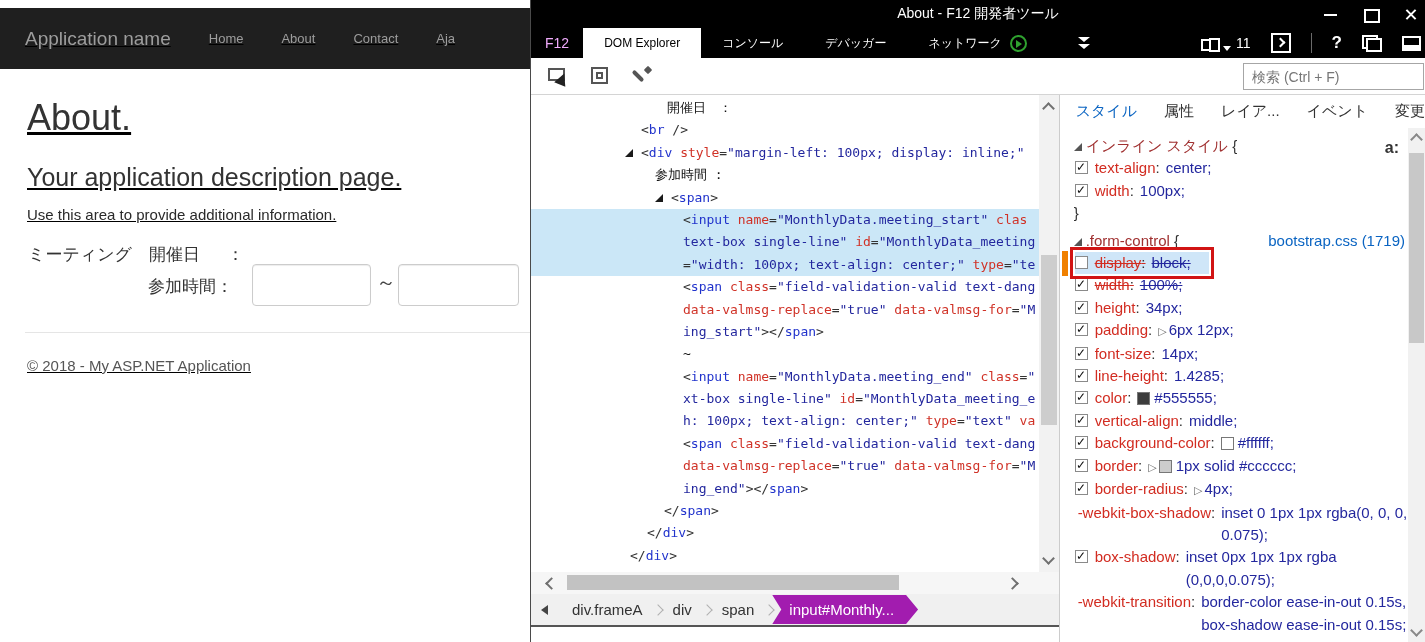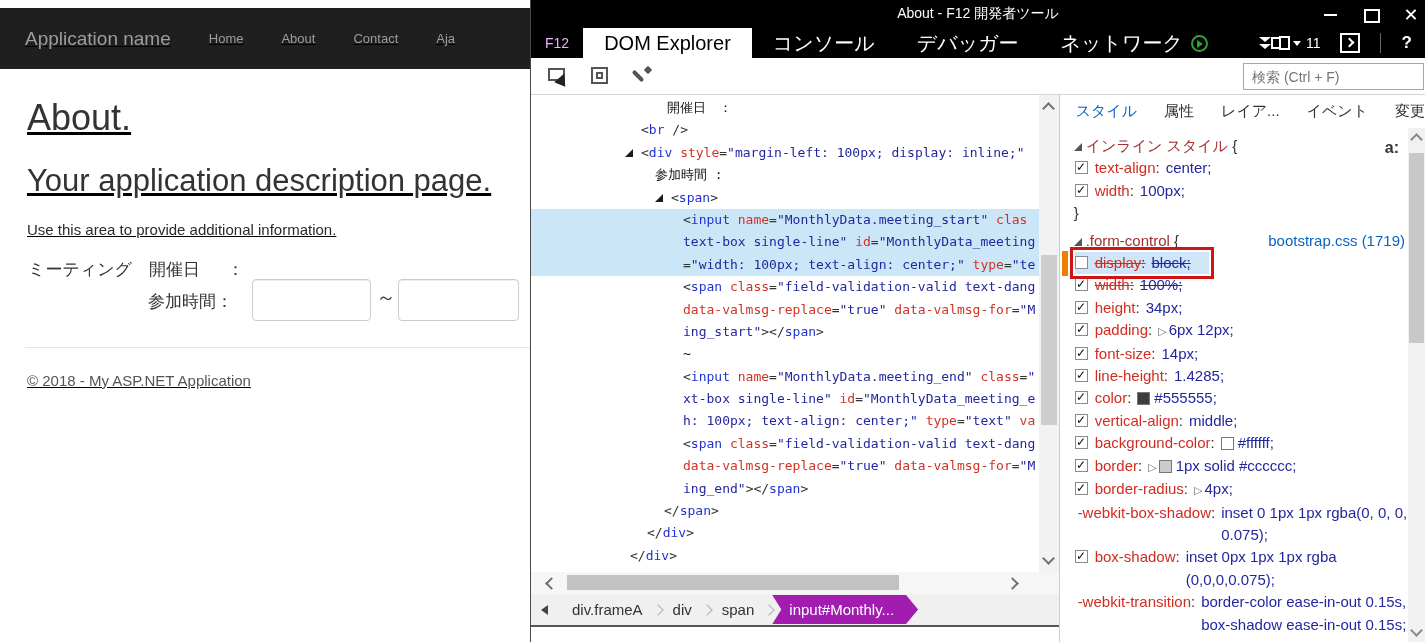--- a/index.html
+++ b/index.html
@@ -6,21 +6,21 @@
   html,body { width:1425px; height:642px; overflow:hidden; }
   body { font-family:"Liberation Sans", sans-serif; background:#fff; position:relative; }
 
   
   .page { position:absolute; left:0; top:8px; width:530px; height:642px; background:#fff; overflow:hidden;text-decoration:underline; }
   .navbar { height:61px; background:#1f1f1f; display:flex; align-items:center; padding-left:25px; }
   .brand { color:#9d9d9d; font-size:19px; white-space:nowrap; }
   .nav-link { margin-left:38px; color:#9d9d9d; font-size:13px; white-space:nowrap; cursor:pointer; }
   .content { padding:28px 0 0 27px; position:relative; }
   .content h2 { font-size:36px; font-weight:500; color:#333; margin:0 0 24px; }
-  .content h3 { font-size:31px; font-weight:400; color:#333; margin:0 0 22px; }
+  .content h3 { font-size:25px; font-weight:400; color:#333; margin:0 0 14px; }
   .content p  { font-size:15px; color:#2a2a2a; margin:0 0 20px; }
   .form-area { position:relative; height:80px; font-size:17px; color:#333; }
   .fa-abs { position:absolute; white-space:nowrap; }
   .jp-input { position:absolute; width:119px; height:42px; border:1px solid #ccc; border-radius:4px;
               box-shadow:inset 0 1px 1px rgba(0,0,0,0.075); font-size:15px; padding:6px 12px; color:#555; }
   .tilde { font-size:20px; color:#444; }
   .page hr { border:none; border-top:1px solid #e5e5e5; margin:9px 0 0 -2px; width:505px; }
   .footer-text { margin:24px 0 0; font-size:15px; color:#555; }
 
   
@@ -32,29 +32,29 @@
   .win-controls { position:absolute; right:8px; top:0; height:28px; display:flex; align-items:center; gap:27px; }
   .wc { width:13px; height:13px; position:relative; cursor:pointer; }
   .wc-min::after { content:""; position:absolute; left:0; right:0; top:6px; height:2px; background:#fff; }
   .wc-max::after { content:""; position:absolute; left:0; top:1px; width:12px; height:10px; border:2px solid #fff; }
   .wc-close::before,.wc-close::after { content:""; position:absolute; left:6px; top:0; width:2px; height:13px; background:#fff; }
   .wc-close::before { transform:rotate(45deg); } .wc-close::after { transform:rotate(-45deg); }
 
   
   .dt-tabs { height:30px; background:#000; display:flex; align-items:stretch; color:#fff; }
   .f12-label { color:#f0abfc; font-size:14px; align-self:center; margin:0 14px 0 14px; }
-  .dt-tab { display:flex; align-items:center; padding:0 21px; font-size:20px; cursor:pointer; white-space:nowrap; }
+  .dt-tab { display:flex; align-items:center; padding:0 21px; font-size:12px; cursor:pointer; white-space:nowrap; }
   .dt-tab.active { background:#fff; color:#000; }
   .play-icon { width:17px; height:17px; border:2px solid #2fa22f; border-radius:50%; margin-left:8px; position:relative; }
   .play-icon .play-tri { position:absolute; left:4px; top:3px; width:0; height:0;
       border-top:4px solid transparent; border-bottom:4px solid transparent; border-left:6px solid #2fa22f; }
   .more-chevrons { margin:0 0 0 30px; align-self:center; display:flex; flex-direction:column; gap:2px; cursor:pointer; }
   .more-chevrons i { display:block; width:0; height:0; border-left:6px solid transparent; border-right:6px solid transparent; border-top:5px solid #fff; }
   .dt-right-icons { margin-left:auto; display:flex; align-items:center; gap:20px; padding-right:4px; }
-  .dev-emu { display:flex; align-items:center; gap:5px; cursor:pointer; }
+  .dev-emu { display:flex; align-items:flex-end; gap:5px; cursor:pointer; }
   .monitor { width:17px; height:12px; border:2px solid #fff; position:relative; }
   .monitor::after { content:""; position:absolute; right:-4px; bottom:-3px; width:7px; height:10px; background:#000; border:2px solid #fff; }
   .caret-down { width:0; height:0; border-left:4px solid transparent; border-right:4px solid transparent; border-top:5px solid #fff; }
   .zoom-label { color:#fff; font-size:14px; }
   .console-btn { width:20px; height:20px; border:2px solid #fff; position:relative; cursor:pointer; }
   .console-btn i { position:absolute; left:4px; top:4px; width:7px; height:7px; border-right:2px solid #fff; border-bottom:2px solid #fff; transform:rotate(-45deg); }
   .vsep { width:1px; height:20px; background:#6a6a6a; }
   .help-glyph { color:#fff; font-size:17px; font-weight:bold; cursor:pointer; }
   .cascade { width:20px; height:17px; position:relative; cursor:pointer; }
   .cascade::before { content:""; position:absolute; left:0; top:0; width:12px; height:10px; border:2px solid #fff; }

